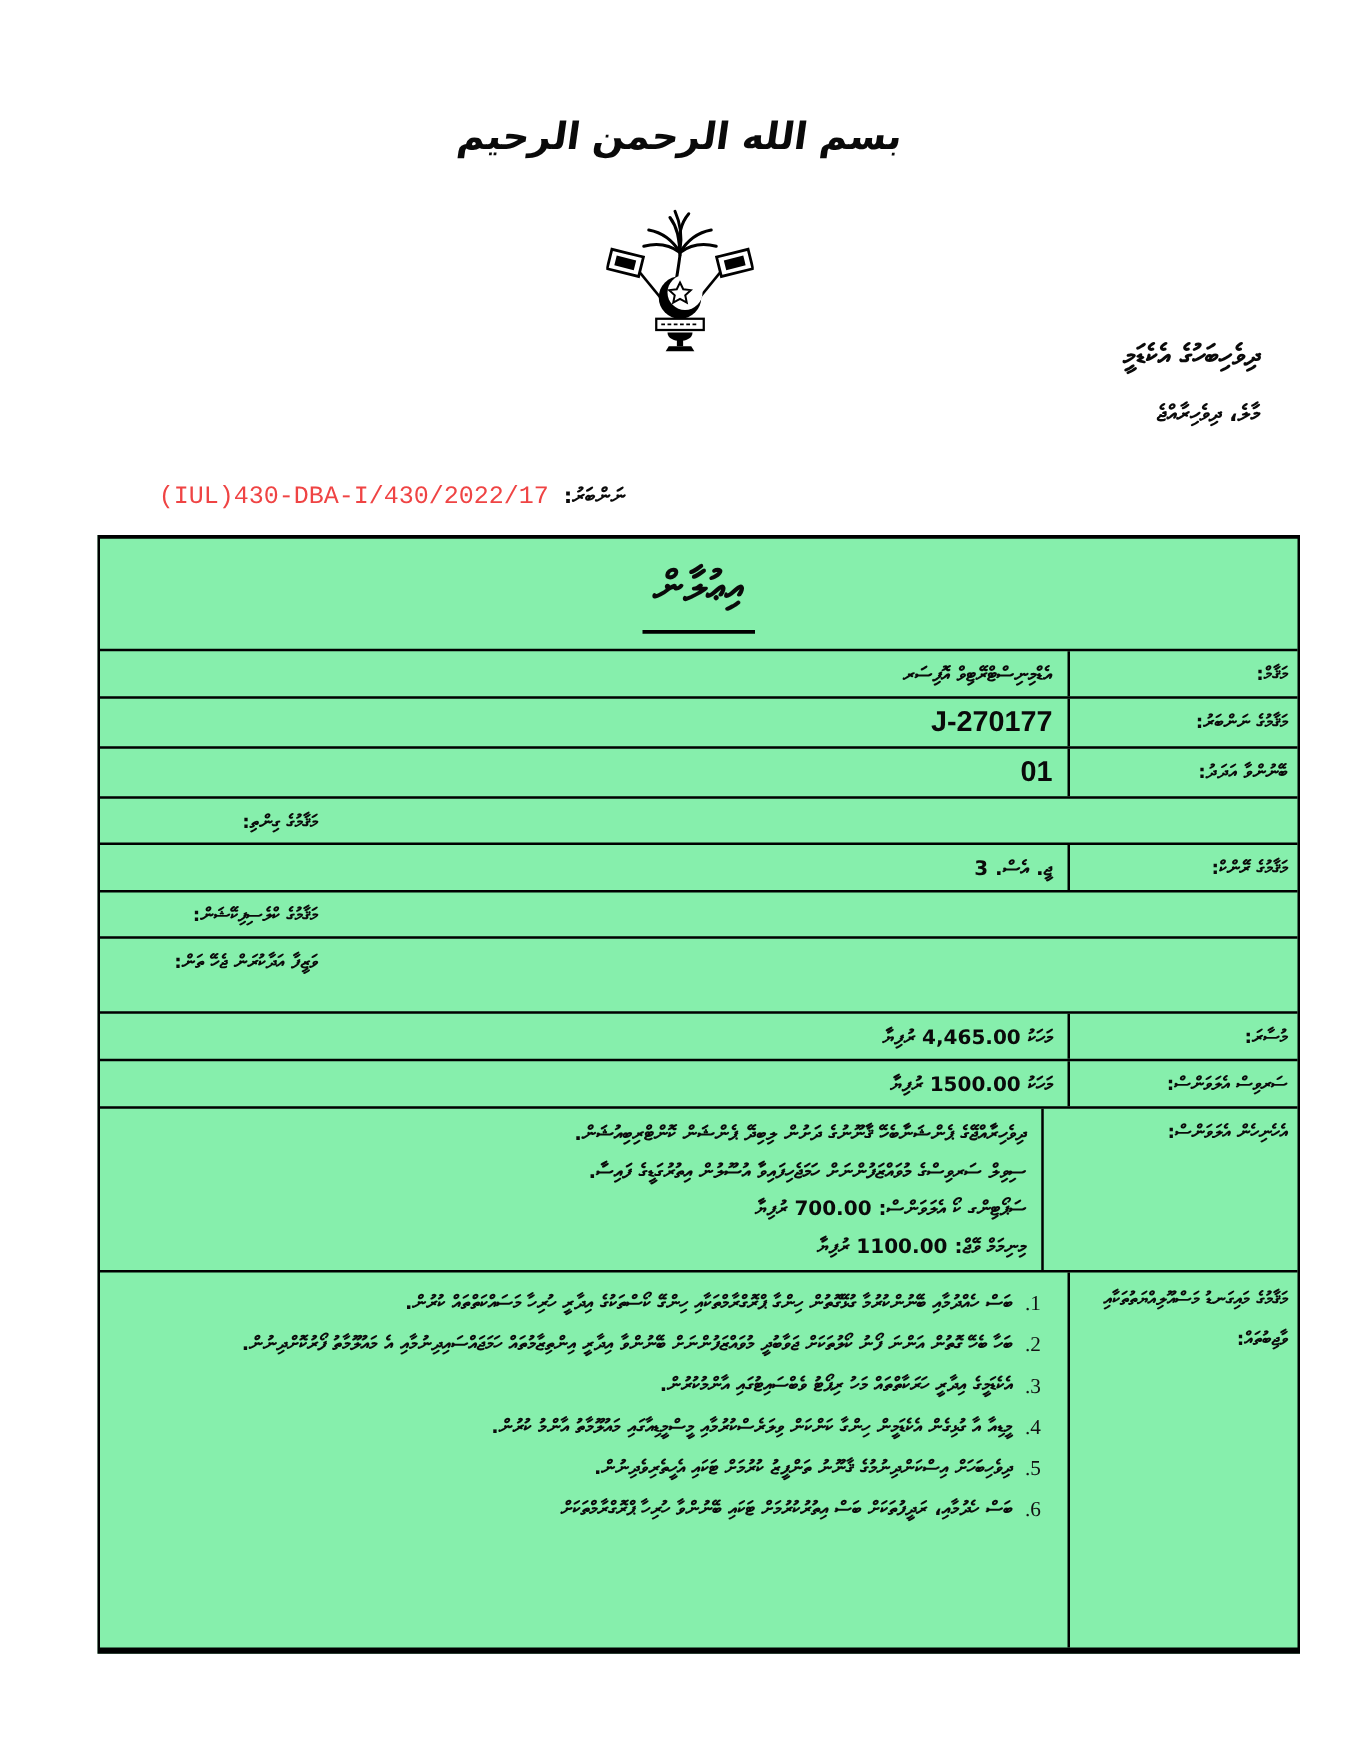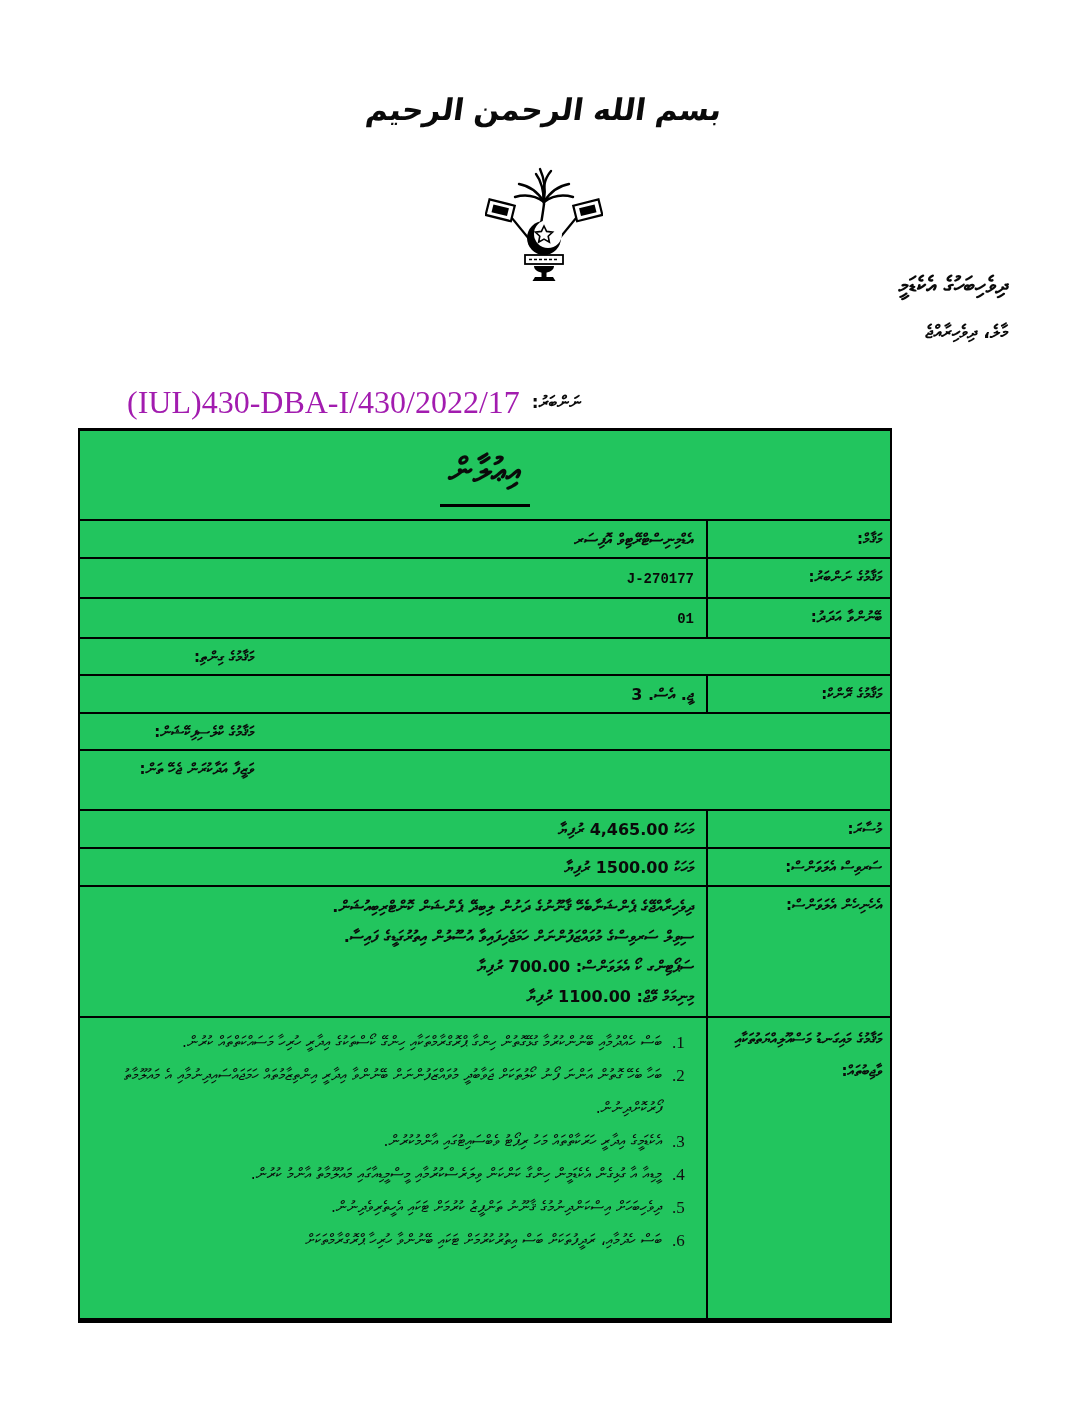--- a/index.html
+++ b/index.html
@@ -23,27 +23,27 @@
   }
   .letterhead .org { font-size:23px; font-weight:bold; line-height:1.5; }
   .letterhead .loc { font-size:18px; font-weight:bold; margin-top:18px; margin-left:8px; }
   .ref-line {
     position:absolute; top:384px; left:127px;
     direction:rtl; display:inline-flex; align-items:center; gap:12px;
   }
   .ref-label { font-size:17px; font-weight:bold; line-height:1.6; }
   .ref-number {
     direction:ltr; unicode-bidi:isolate;
-    font-family:Liberation Serif, serif; font-size:32px; color:#a21caf;
+    font-family:Liberation Mono, monospace; font-size:20px; color:#ef4444;
   }
   
   .doc-table {
-    position:absolute; top:428px; left:78px; width:814px;
+    position:absolute; top:428px; left:78px; width:962px;
     border:2px solid #000; border-top-width:3px; border-bottom-width:5px;
-    background:#22c55e;
+    background:#86efac;
   }
   .t-header { min-height:88px; text-align:center; }
   .t-title {
     display:inline-block; margin-top:14px; padding:0 8px 8px 8px;
     font-size:34px; font-weight:bold; line-height:1.5;
     border-bottom:3px solid #000;
   }
   .t-row { display:flex; flex-direction:row; border-top:2px solid #000; align-items:stretch; }
   .c-val {
     flex:1 1 auto; border-right:2px solid #000;
@@ -54,37 +54,37 @@
   .c-lab {
     width:182px; flex:0 0 182px;
     padding:5px 8px 4px 6px;
     direction:rtl; text-align:right;
     font-size:15px; font-weight:bold; line-height:26px;
   }
   .r-sm      { min-height:37px; }
   .r-place   { min-height:60px; }
   .r-salary  { min-height:38px; }
   .r-service { min-height:34px; }
-  .r-allow   { min-height:128px; }
+  .r-allow   { min-height:128px;gap:21px; }
   .r-resp    { min-height:302px; }
   .latin-serif {
     direction:ltr; unicode-bidi:isolate;
-    font-family:Liberation Mono, monospace; font-size:14px; font-weight:bold;
+    font-family:Liberation Sans, sans-serif; font-size:23px; font-weight:bold;
   }
   .allow-line { line-height:30px; }
   
   .resp-cell { padding-top:8px; font-weight:normal; }
   .resp-item { display:flex; direction:rtl; gap:10px; padding-left:6px; margin-left:28px; }
   .resp-num {
     flex:0 0 22px; text-align:left; padding-top:3px;
     font-family:"Liberation Serif", serif; font-size:17px; color:#111;
   }
   .resp-text {
     flex:1 1 auto; text-align:justify;
-    font-size:15.5px; line-height:33px; font-weight:normal;
+    font-size:15.5px; line-height:33px; font-weight:bold;
   }
   .resp-label { line-height:32px; }
 </style>
 </head>
 <body>
 
 <div class="bismillah" dir="rtl">بسم الله الرحمن الرحيم</div>
 
 <div class="emblem">
   <svg width="118" height="122" viewBox="0 0 118 122">

